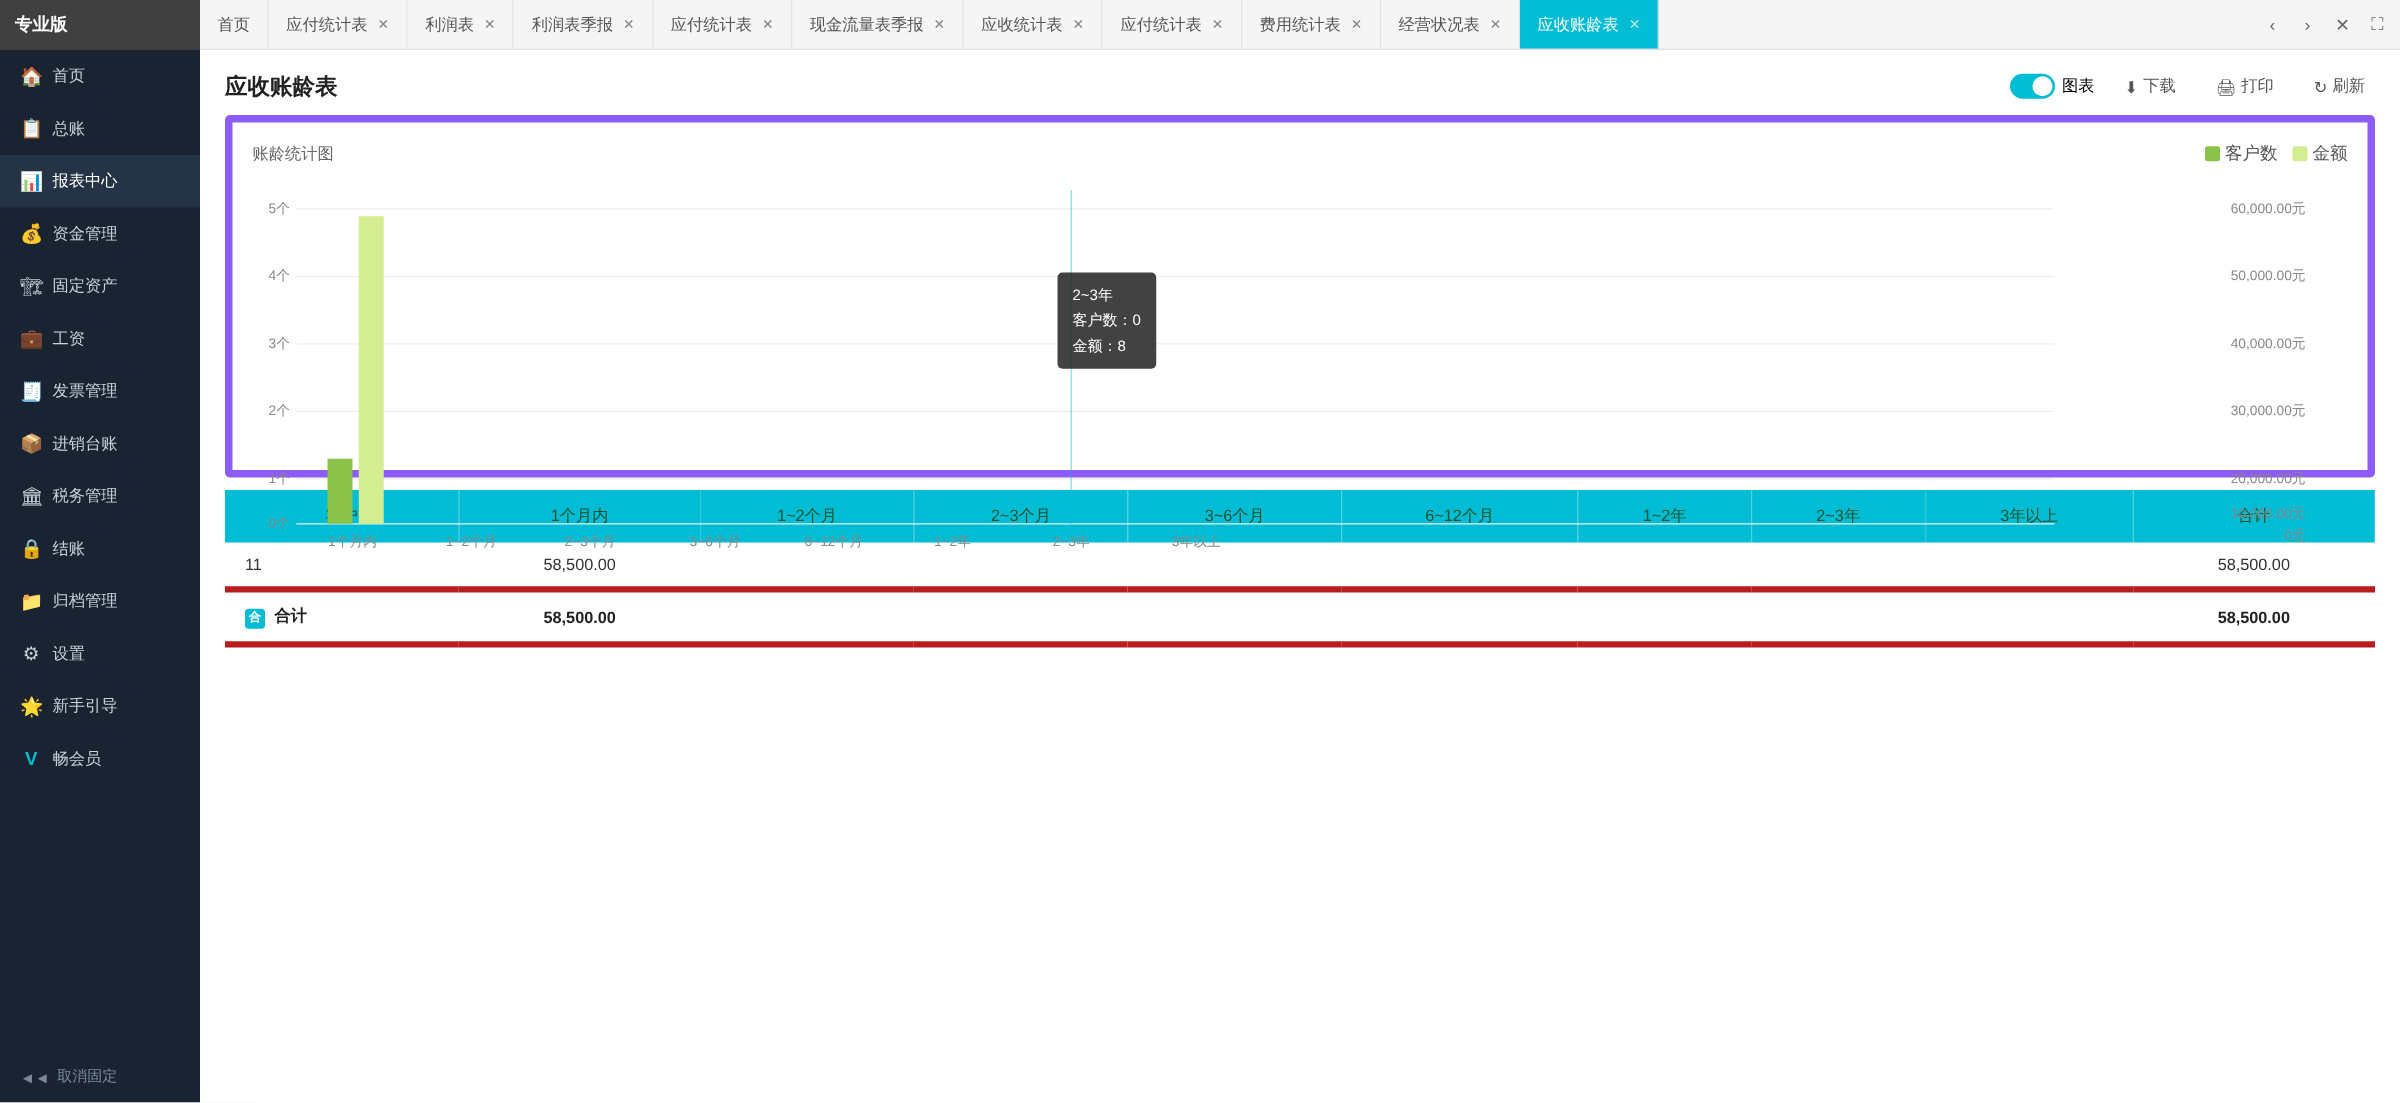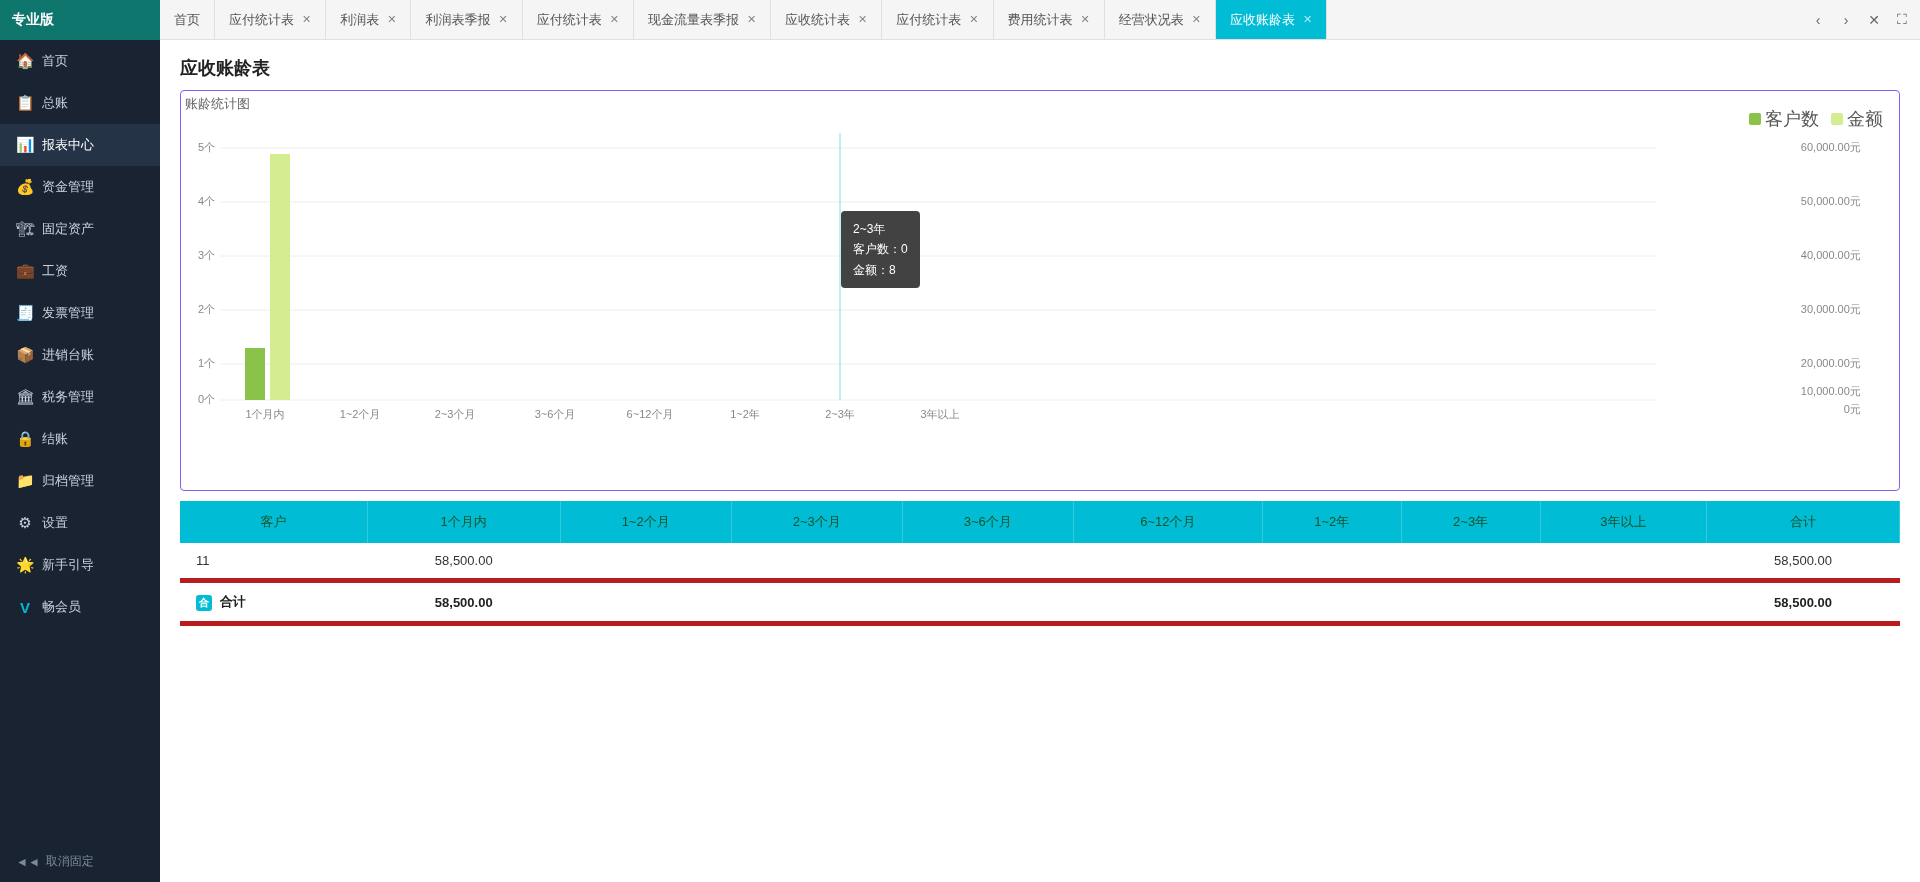--- a/index.html
+++ b/index.html
@@ -9,21 +9,21 @@
     .sidebar {
       width: 160px;
       background: #1a2332;
       color: #c8d0db;
       display: flex;
       flex-direction: column;
       flex-shrink: 0;
       height: 100%;
     }
     .sidebar-logo {
-      background: #0f766e;
+      background: #404040;
       height: 40px;
       display: flex;
       align-items: center;
       padding: 0 12px;
       color: white;
       font-size: 14px;
       font-weight: bold;
     }
     .sidebar-item {
       display: flex;
@@ -160,39 +160,39 @@
       gap: 4px;
       font-size: 13px;
       color: #555;
       cursor: pointer;
       padding: 4px 8px;
     }
 
     
     .chart-area {
       margin: 0 20px 10px 20px;
-      border: 1px solid #8b5cf6;
+      border: 6px solid #8b5cf6;
       border-radius: 4px;
-      padding: 4px;
+      padding: 16px;
       position: relative;
-      height: 401px;
+      height: 290px;
     }
     .chart-title {
       font-size: 13px;
       color: #666;
       margin-bottom: 10px;
     }
     .chart-legend {
       position: absolute;
       top: 16px;
       right: 16px;
       display: flex;
       align-items: center;
       gap: 12px;
-      font-size: 18px;
+      font-size: 14px;
       color: #555;
     }
     .legend-item {
       display: flex;
       align-items: center;
       gap: 4px;
     }
     .legend-dot {
       width: 12px;
       height: 12px;
@@ -378,20 +378,38 @@
       <div class="tab-nav-btn">›</div>
       <div class="tab-nav-btn">✕</div>
       <div class="tab-nav-btn">⛶</div>
     </div>
   </div>
 
   <div class="content">
 
     <div class="page-header">
       <div class="page-title">应收账龄表</div>
+      <div class="header-actions">
+        <div class="toggle-wrap">
+          <div class="toggle"></div>
+          <span>图表</span>
+        </div>
+        <div class="action-btn">
+          <span>⬇</span>
+          <span>下载</span>
+        </div>
+        <div class="action-btn">
+          <span>🖨</span>
+          <span>打印</span>
+        </div>
+        <div class="action-btn">
+          <span>↻</span>
+          <span>刷新</span>
+        </div>
+      </div>
     </div>
 
     <div class="chart-area">
       <div class="chart-title">账龄统计图</div>
       <div class="chart-legend">
         <div class="legend-item">
           <div class="legend-dot" style="background:#8bc34a;"></div>
           <span>客户数</span>
         </div>
         <div class="legend-item">

